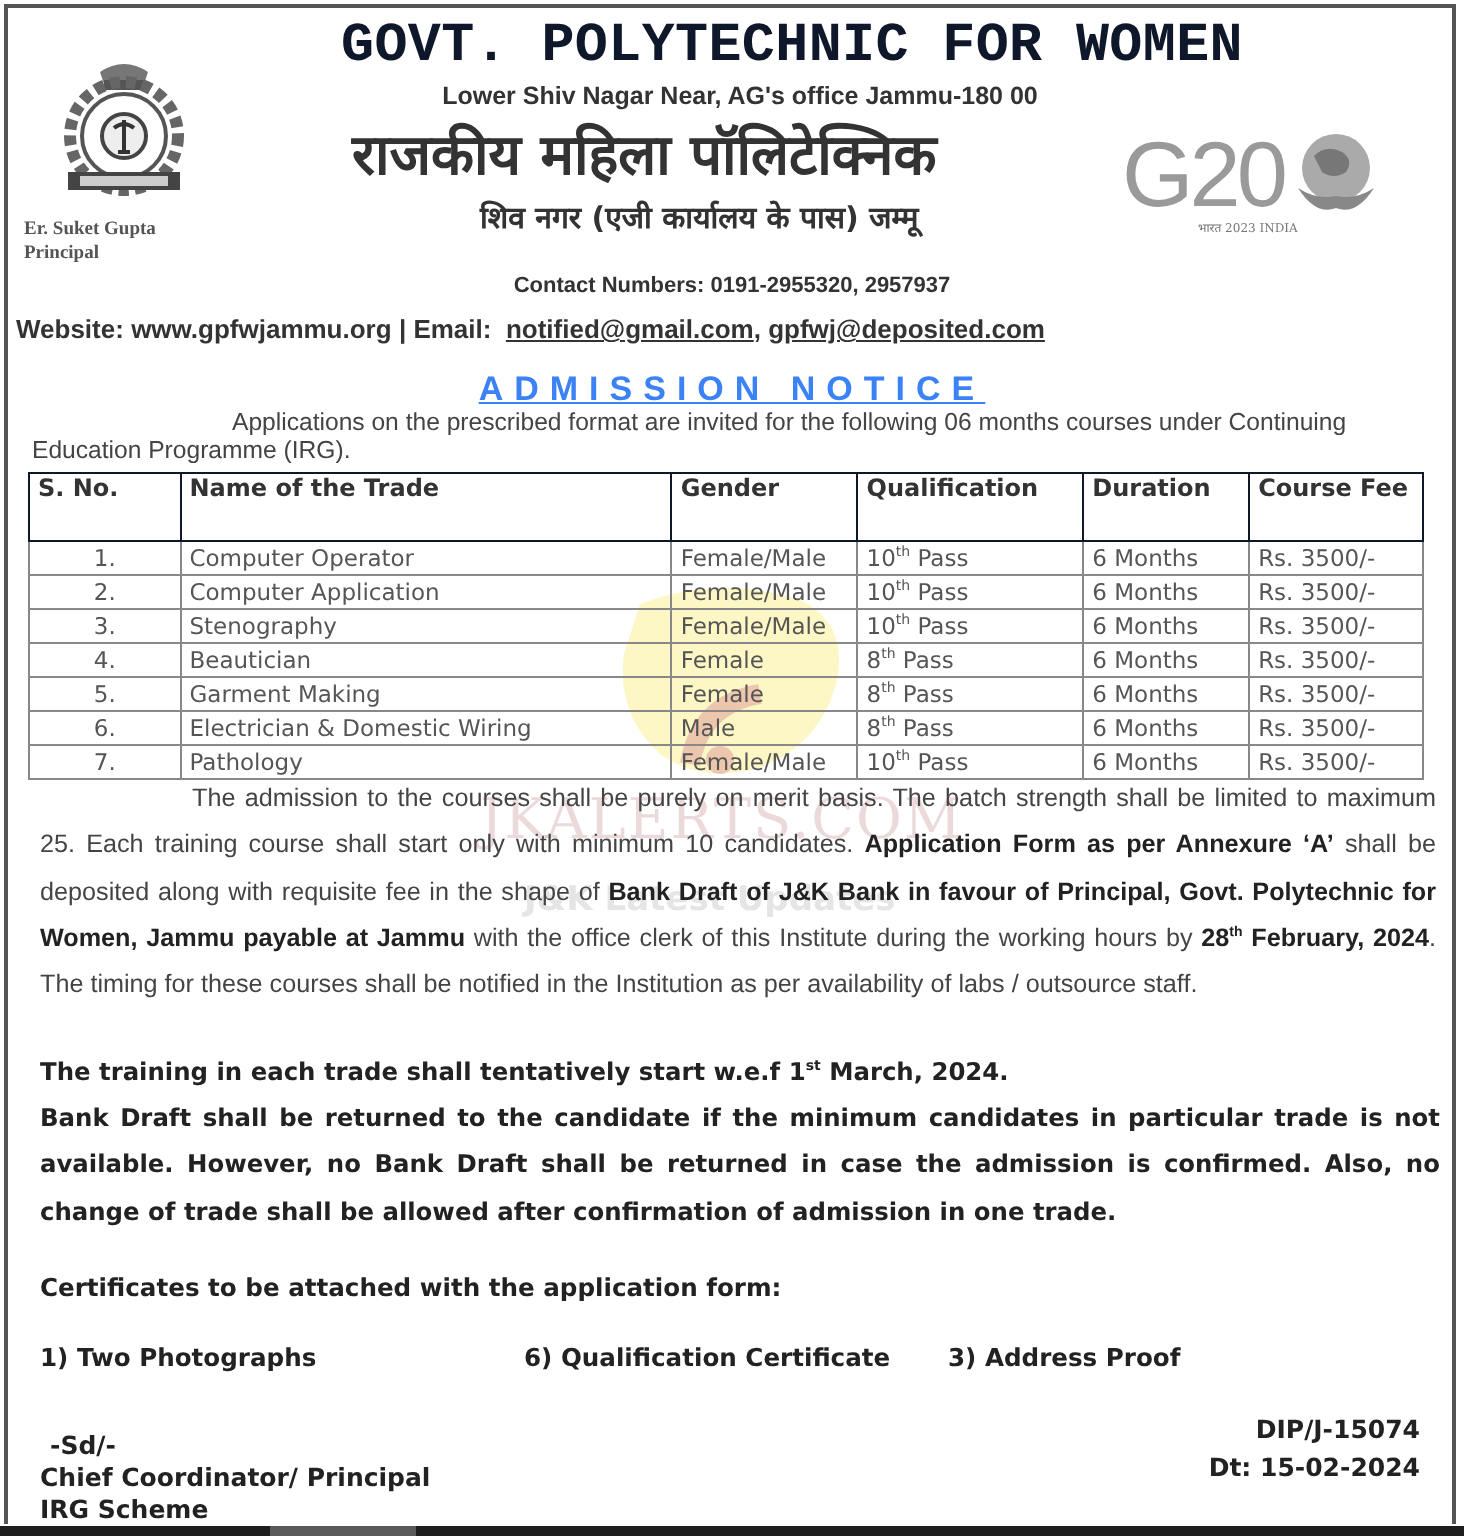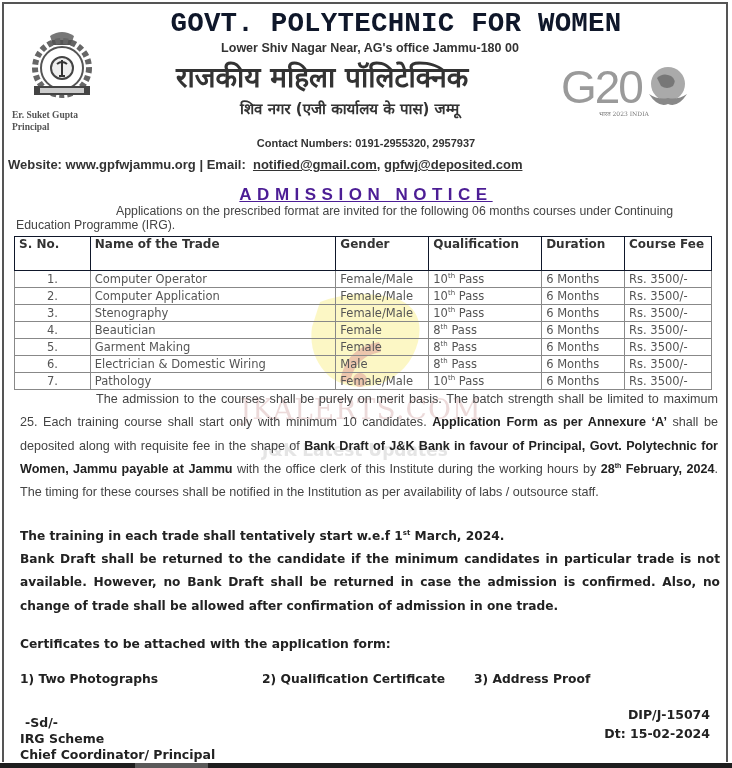--- a/index.html
+++ b/index.html
@@ -16,21 +16,21 @@
   .hindi1{position:absolute;left:176px;top:57px;width:400px;text-align:left;font-family:"DejaVu Sans",sans-serif;font-size:28px;font-weight:bold;color:#333;white-space:nowrap;}
   .hindi2{position:absolute;left:240px;top:98px;width:320px;text-align:left;font-family:"DejaVu Sans",sans-serif;font-size:15px;font-weight:bold;color:#333;white-space:nowrap;}
   .g20{position:absolute;left:561px;top:50px;width:140px;height:60px;margin-top:12px;}
   .g20 .g20txt{position:absolute;left:0;top:-2px;font-family:"Liberation Sans",sans-serif;font-size:46px;color:#9a9a9a;letter-spacing:-2px;}
   .g20 .g20sub{position:absolute;left:38px;top:48px;font-family:"DejaVu Serif",serif;font-size:6px;color:#777;white-space:nowrap;}
 
   .contact{position:absolute;left:0;top:137px;width:732px;text-align:center;font-family:"Liberation Sans",sans-serif;font-weight:bold;font-size:11px;color:#333;}
   .web{position:absolute;left:8px;top:157px;width:720px;font-family:"Liberation Sans",sans-serif;font-weight:bold;font-size:13px;color:#333;white-space:nowrap;}
   .web u{text-decoration:underline;}
 
-  .notice-title{position:absolute;left:0;top:185px;width:732px;text-align:center;font-family:"Liberation Sans",sans-serif;font-weight:bold;font-size:17px;letter-spacing:5.5px;color:#4c1d95;}
+  .notice-title{position:absolute;left:0;top:185px;width:732px;text-align:center;font-family:"Liberation Sans",sans-serif;font-weight:bold;font-size:17px;letter-spacing:5.5px;color:#3b82f6;}
   .notice-title span{text-decoration:underline;}
   .intro{position:absolute;left:16px;top:204px;width:702px;font-family:"Liberation Sans",sans-serif;font-size:12.3px;color:#444;line-height:14px;text-indent:100px;}
 
   table.trades{position:absolute;left:14px;top:236px;width:698px;border-collapse:collapse;font-family:"DejaVu Sans",sans-serif;font-size:11.5px;color:#555;}
   table.trades th{border:1px solid #0f172a;font-weight:bold;color:#333;text-align:left;vertical-align:top;padding:0 4px;height:33px;font-size:12px;line-height:15px;}
   table.trades td{border:1px solid #888;padding:0 4px;height:16px;line-height:15px;white-space:nowrap;}
   table.trades td.sno{text-align:center;}
   sup{font-size:7px;line-height:0;}
 
   .watermark-map{position:absolute;left:300px;top:292px;width:130px;height:100px;}
@@ -197,24 +197,24 @@
 
 <div class="body-text"><span class="indent"></span><span>The admission to the courses shall be purely on merit basis. The batch strength shall be limited to maximum 25. Each training course shall start only with minimum 10 candidates. </span><b>Application Form as per Annexure ‘A’</b><span> shall be deposited along with requisite fee in the shape of </span><b>Bank Draft of J&amp;K Bank in favour of Principal, Govt. Polytechnic for Women, Jammu payable at Jammu</b><span> with the office clerk of this Institute during the working hours by </span><b><span>28</span><sup>th</sup><span> February, 2024</span></b><span>. The timing for these courses shall be notified in the Institution as per availability of labs / outsource staff.</span></div>
 
 <div class="bold-block">
   <div><span>The training in each trade shall tentatively start w.e.f 1</span><sup>st</sup><span> March, 2024.</span></div>
   <div style="text-align:justify;">Bank Draft shall be returned to the candidate if the minimum candidates in particular trade is not available. However, no Bank Draft shall be returned in case the admission is confirmed. Also, no change of trade shall be allowed after confirmation of admission in one trade.</div>
 </div>
 
 <div class="certs-head">Certificates to be attached with the application form:</div>
 <div class="cert" style="left:20px;">1) Two Photographs</div>
-<div class="cert" style="left:262px;">2) Qualification Certificate</div>
+<div class="cert" style="left:262px;">6) Qualification Certificate</div>
 <div class="cert" style="left:474px;">3) Address Proof</div>
 
 <div class="sig">
   <div class="sd">-Sd/-</div>
+  <div>Chief Coordinator/ Principal</div>
   <div>IRG Scheme</div>
-  <div>Chief Coordinator/ Principal</div>
 </div>
 <div class="ref">
   <div>DIP/J-15074</div>
   <div>Dt: 15-02-2024</div>
 </div>
 
 </body></html>

